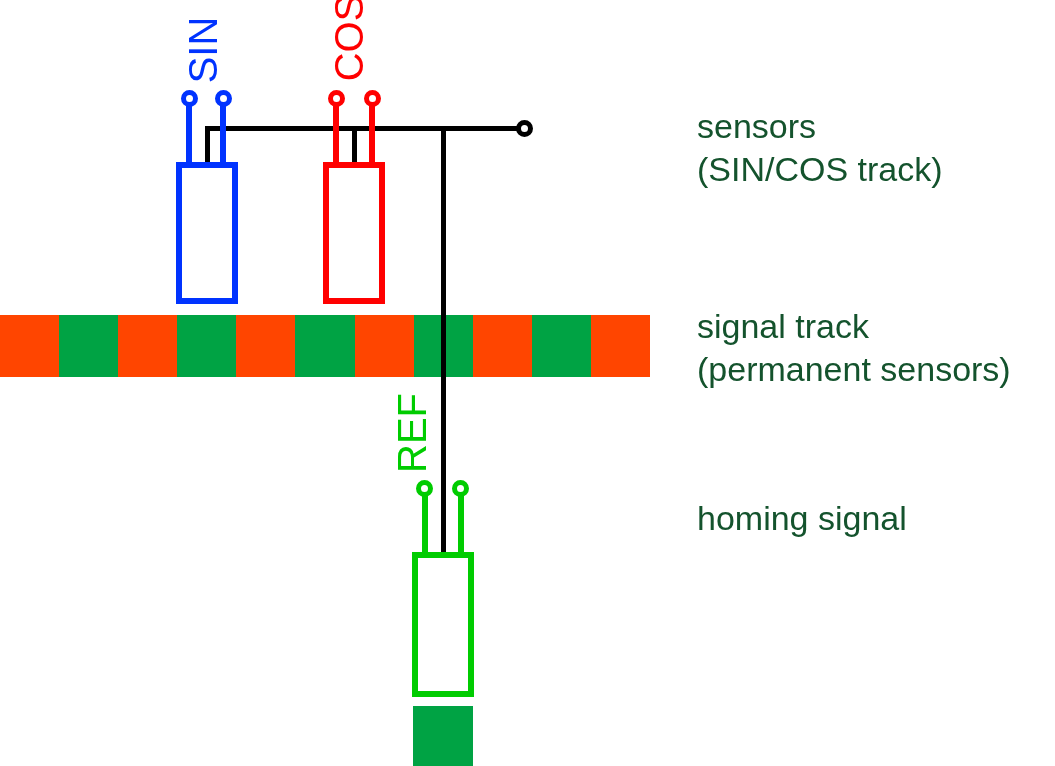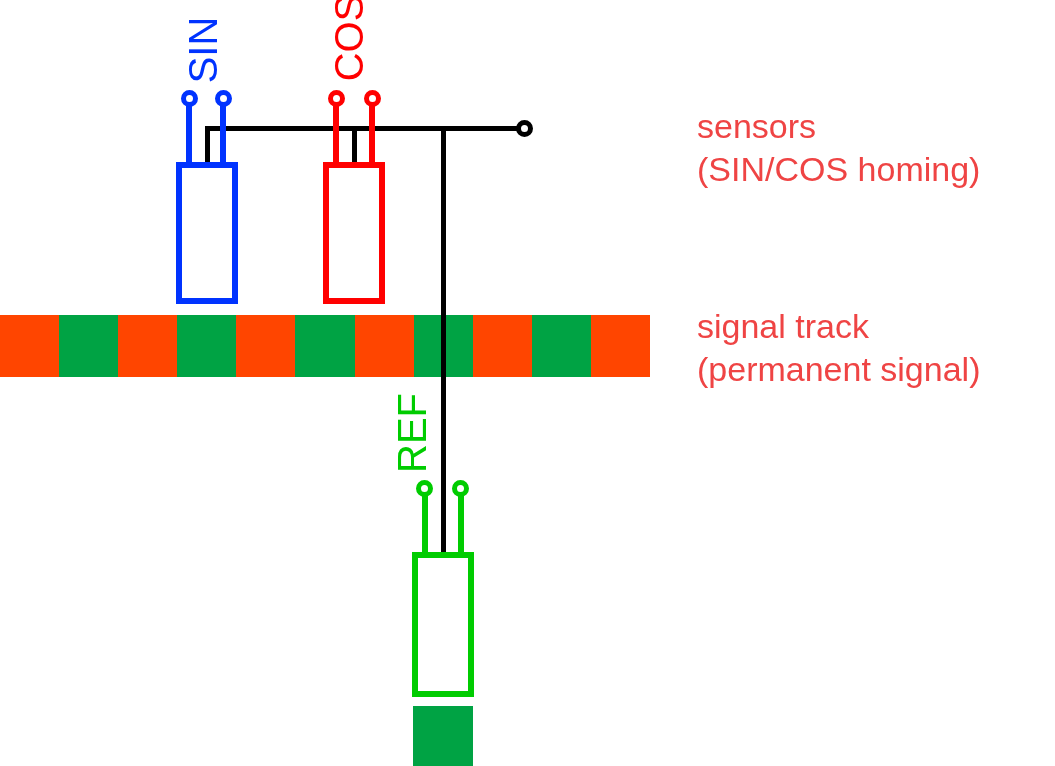--- a/index.html
+++ b/index.html
@@ -60,21 +60,21 @@
     font-size:40px;line-height:44px;
     transform:rotate(-90deg);
     white-space:nowrap;
   }
   .rot-label.sin{left:143px;top:28px;color:var(--sin-blue);}
   .rot-label.cos{left:289px;top:16px;color:var(--cos-red);}
   .rot-label.ref{left:352px;top:411px;color:var(--ref-green);}
   
   .annotation{
     position:absolute;left:697px;
-    font-size:34px;line-height:43px;color:#ef4444;
+    font-size:34px;line-height:43px;color:#14532d;
     white-space:nowrap;
   }
   .annotation.sensors{top:105px;}
   .annotation.source{top:305px;}
   .annotation.homing{top:497px;}
 </style>
 </head>
 <body>
 
 <div class="canvas">
@@ -118,20 +118,23 @@
   <div class="pin-line green" style="left:458px;"></div>
   <div class="pin-circle green" style="left:416px;"></div>
   <div class="pin-circle green" style="left:452px;"></div>
 
   <div class="rot-label sin">SIN</div>
   <div class="rot-label cos">COS</div>
   <div class="rot-label ref">REF</div>
 
   <div class="annotation sensors">
     <div>sensors</div>
-    <div>(SIN/COS homing)</div>
+    <div>(SIN/COS track)</div>
   </div>
   <div class="annotation source">
     <div>signal track</div>
-    <div>(permanent signal)</div>
+    <div>(permanent sensors)</div>
+  </div>
+  <div class="annotation homing">
+    <div>homing signal</div>
   </div>
 
 </div>
 
 </body></html>

